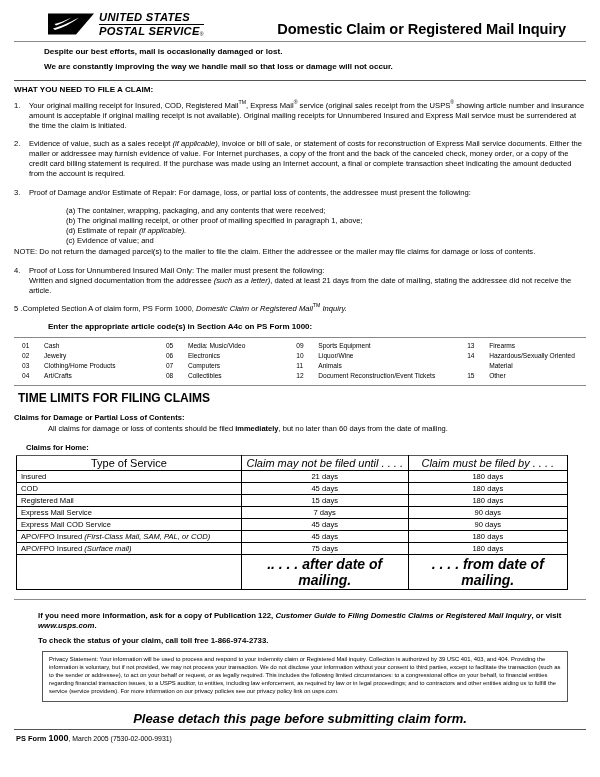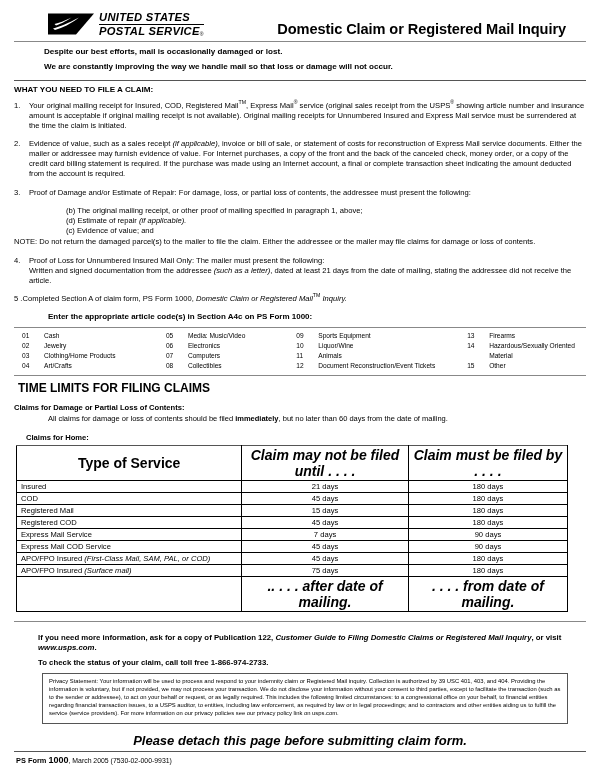--- a/index.html
+++ b/index.html
@@ -62,21 +62,21 @@
   .tl-head{font-weight:bold;font-size:12px;margin:5px 0 8px 4px;}
   .cl-head{font-weight:bold;font-size:7.6px;margin:0 0 2px 0;}
   .cl-text{font-size:7.5px;margin:0 0 9px 0;padding-left:34px;line-height:1.3;}
   .cl-loss{font-weight:bold;font-size:7.6px;margin:0 0 3px 0;padding-left:12px;}
 
   
   table.svc{border-collapse:collapse;width:552px;margin:0 0 0 2px;font-size:7.6px;}
   table.svc td,table.svc th{border:.8px solid #000;padding:1px 4px;}
   table.svc thead th{
     border-top:1.2px solid #555;border-bottom:1.2px solid #000;
-    font-weight:bold;text-align:center;font-size:14px;
+    font-weight:normal;text-align:center;font-size:11px;
   }
   table.svc thead th.c-svc{font-style:normal;}
   table.svc thead th.c-it{font-style:italic;}
   .col-a{width:228px;}
   .col-b{width:165px;}
   .col-c{width:157px;}
   td.svcname{text-align:left;border-left:none;}
   td.dayval{text-align:center;}
   td.footnote{text-align:center;font-style:italic;font-weight:bold;font-size:14px;}
   td.blank{border:none;}
@@ -135,20 +135,21 @@
 
   <div class="item">
     <div class="num">2.</div>
     <div class="body"><span>Evidence of value, such as a sales receipt </span><span class="i">(if applicable)</span><span>, invoice or bill of sale, or statement of costs for reconstruction of Express Mail service documents. Either the mailer or addressee may furnish evidence of value. For Internet purchases, a copy of the front and the back of the canceled check, money order, or a copy of the credit card billing statement is required. If the purchase was made using an Internet account, a final or complete transaction sheet indicating the amount deducted from the account is required.</span></div>
   </div>
 
   <div class="item">
     <div class="num">3.</div>
     <div class="body"><span>Proof of Damage and/or Estimate of Repair: For damage, loss, or partial loss of contents, the addressee must present the following:</span></div>
   </div>
+  <div class="sub">(a) The container, wrapping, packaging, and any contents that were received;</div>
   <div class="sub">(b) The original mailing receipt, or other proof of mailing specified in paragraph 1, above;</div>
   <div class="sub"><span>(d) Estimate of repair </span><span class="i">(if applicable).</span></div>
   <div class="sub">(c) Evidence of value; and</div>
 
   <div class="note">NOTE:  Do not return the damaged parcel(s) to the mailer to file the claim. Either the addressee or the mailer may file claims for damage or loss of contents.</div>
 
   <div class="item">
     <div class="num">4.</div>
     <div class="body"><span>Proof of Loss for Unnumbered Insured Mail Only: The mailer must present the following:</span><br><span>Written and signed documentation from the addressee </span><span class="i">(such as a letter)</span><span>, dated at least 21 days from the date of mailing, stating the addressee did not receive the article.</span></div>
   </div>
@@ -253,25 +254,20 @@
         <td class="svcname"><span>COD</span><span class="i"></span></td>
         <td class="dayval">45 days</td>
         <td class="dayval">180 days</td>
       </tr>
       <tr>
         <td class="svcname"><span>Registered Mail</span><span class="i"></span></td>
         <td class="dayval">15 days</td>
         <td class="dayval">180 days</td>
       </tr>
       <tr>
-        <td class="svcname"><span>Registered COD</span><span class="i"></span></td>
-        <td class="dayval">45 days</td>
-        <td class="dayval">180 days</td>
-      </tr>
-      <tr>
         <td class="svcname"><span>Express Mail Service</span><span class="i"></span></td>
         <td class="dayval">7 days</td>
         <td class="dayval">90 days</td>
       </tr>
       <tr>
         <td class="svcname"><span>Express Mail COD Service</span><span class="i"></span></td>
         <td class="dayval">45 days</td>
         <td class="dayval">90 days</td>
       </tr>
       <tr>

